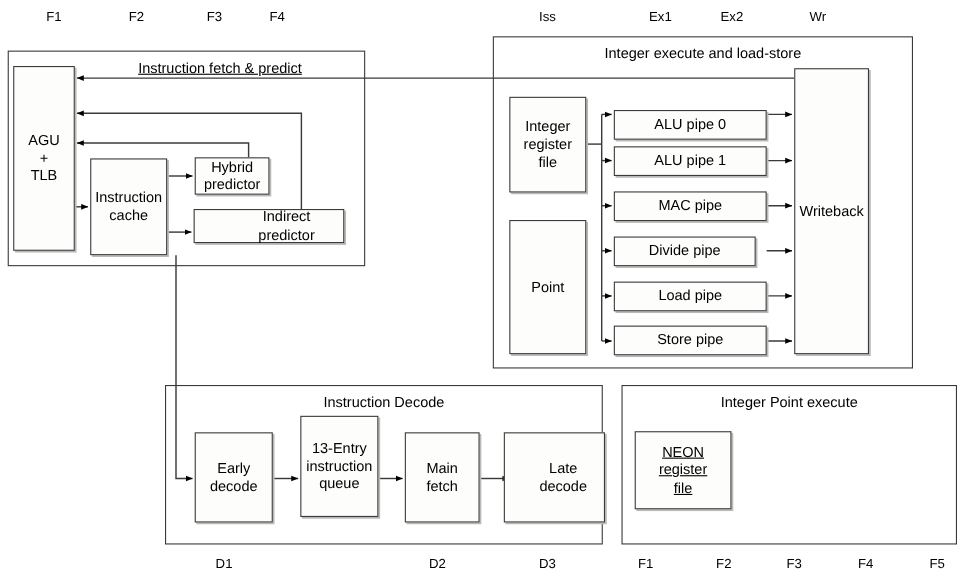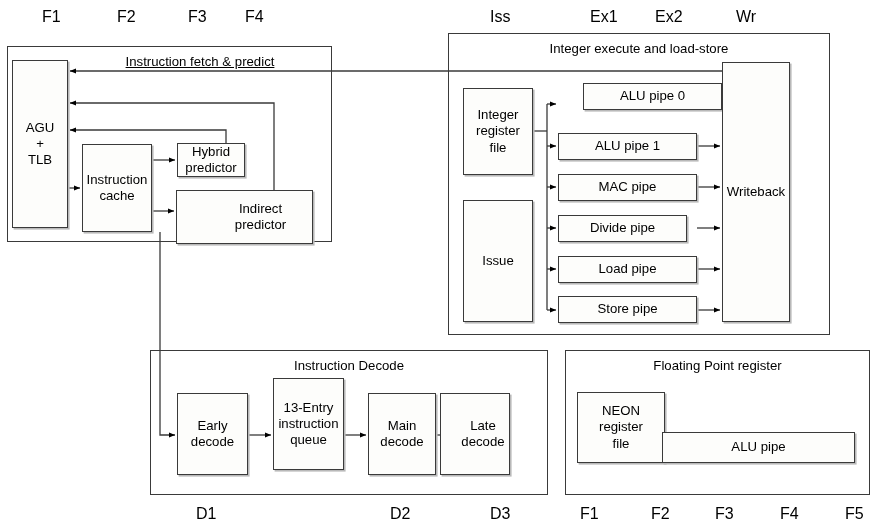--- a/index.html
+++ b/index.html
@@ -10,21 +10,21 @@
   svg#wires{position:absolute;left:0;top:0;width:882px;height:530px;
             pointer-events:none;}
   .box{position:absolute;box-sizing:border-box;border:1.3px solid #3a3a3a;
        background:#fdfdfb;display:flex;align-items:center;
        justify-content:center;text-align:center;line-height:1.22;
        font-size:13.2px;box-shadow:1.6px 1.6px 0 0 #b9b9b9;}
   .group{position:absolute;box-sizing:border-box;border:1.3px solid #3a3a3a;
          background:transparent;}
   .grouptitle{position:absolute;font-size:13.2px;text-align:center;
               white-space:nowrap;}
-  .stage-label{position:absolute;font-size:16px;white-space:nowrap;
+  .stage-label{position:absolute;font-size:12px;white-space:nowrap;
                text-align:right;}
 </style>
 </head>
 <body>
 
 <div id="stage">
 
   <svg id="wires" viewBox="0 0 882 530">
     <defs>
       <marker id="ah" markerWidth="7" markerHeight="7" refX="6.2" refY="3" orient="auto" markerUnits="userSpaceOnUse">
@@ -81,58 +81,57 @@
   <div class="group" style="left:7px;top:46px;width:325px;height:196px;"></div>
   <div class="grouptitle" style="left:80px;top:54px;width:240px;text-decoration:underline;">Instruction fetch &amp; predict</div>
 
   <div class="box" style="left:12px;top:60px;width:56px;height:168px;white-space:pre-line;">AGU
 +
 TLB</div>
   <div class="box" style="left:82px;top:144px;width:70px;height:88px;white-space:pre-line;">Instruction
 cache</div>
   <div class="box" style="left:177px;top:143px;width:68px;height:34px;white-space:pre-line;">Hybrid
 predictor</div>
-  <div class="box" style="left:176px;top:190px;width:137px;height:54px;white-space:pre-line;padding-left:32px;">Indirect
+  <div class="box" style="left:176px;top:190px;width:137px;height:31px;white-space:pre-line;padding-left:32px;">Indirect
 predictor</div>
 
   <div class="group" style="left:448px;top:33px;width:382px;height:302px;"></div>
   <div class="grouptitle" style="left:448px;top:41px;width:382px;">Integer execute and load-store</div>
 
   <div class="box" style="left:463px;top:88px;width:70px;height:87px;white-space:pre-line;">Integer
 register
 file</div>
-  <div class="box" style="left:463px;top:200px;width:70px;height:122px;white-space:pre-line;">Issue</div>
-  <div class="box" style="left:558px;top:83px;width:139px;height:27px;margin-left:25px;">ALU pipe 0</div>
+  <div class="box" style="left:463px;top:200px;width:70px;height:122px;white-space:pre-line;">Point</div>
+  <div class="box" style="left:558px;top:100px;width:139px;height:27px;">ALU pipe 0</div>
   <div class="box" style="left:558px;top:133px;width:139px;height:27px;">ALU pipe 1</div>
   <div class="box" style="left:558px;top:174px;width:139px;height:27px;">MAC pipe</div>
   <div class="box" style="left:558px;top:215px;width:129px;height:27px;">Divide pipe</div>
   <div class="box" style="left:558px;top:256px;width:139px;height:27px;">Load pipe</div>
   <div class="box" style="left:558px;top:296px;width:139px;height:27px;">Store pipe</div>
   <div class="box" style="left:722px;top:62px;width:68px;height:260px;">Writeback</div>
 
   <div class="group" style="left:150px;top:350px;width:398px;height:145px;"></div>
   <div class="grouptitle" style="left:150px;top:358px;width:398px;">Instruction Decode</div>
 
   <div class="box" style="left:177px;top:393px;width:71px;height:82px;white-space:pre-line;">Early
 decode</div>
   <div class="box" style="left:273px;top:378px;width:71px;height:92px;white-space:pre-line;">13-Entry
 instruction
 queue</div>
   <div class="box" style="left:368px;top:393px;width:68px;height:82px;white-space:pre-line;">Main
-decode</div>
-  <div class="box" style="left:440px;top:393px;width:70px;height:82px;white-space:pre-line;padding-left:16px;">Late
+fetch</div>
+  <div class="box" style="left:458px;top:393px;width:92px;height:82px;white-space:pre-line;padding-left:16px;">Late
 decode</div>
 
   <div class="group" style="left:565px;top:350px;width:305px;height:145px;"></div>
-  <div class="grouptitle" style="left:565px;top:358px;width:305px;">Floating Point register</div>
+  <div class="grouptitle" style="left:565px;top:358px;width:305px;">Integer Point execute</div>
 
-  <div class="box" style="left:577px;top:392px;width:88px;height:71px;white-space:pre-line;">NEON
+  <div class="box" style="left:577px;top:392px;width:88px;height:71px;white-space:pre-line;text-decoration:underline;">NEON
 register
 file</div>
-  <div class="box" style="left:662px;top:432px;width:193px;height:31px;">ALU pipe</div>
 
   <div class="stage-label" style="left:196px;top:505px;">D1</div>
   <div class="stage-label" style="left:390px;top:505px;">D2</div>
   <div class="stage-label" style="left:490px;top:505px;">D3</div>
   <div class="stage-label" style="left:580px;top:505px;">F1</div>
   <div class="stage-label" style="left:651px;top:505px;">F2</div>
   <div class="stage-label" style="left:715px;top:505px;">F3</div>
   <div class="stage-label" style="left:780px;top:505px;">F4</div>
   <div class="stage-label" style="left:845px;top:505px;">F5</div>
 

